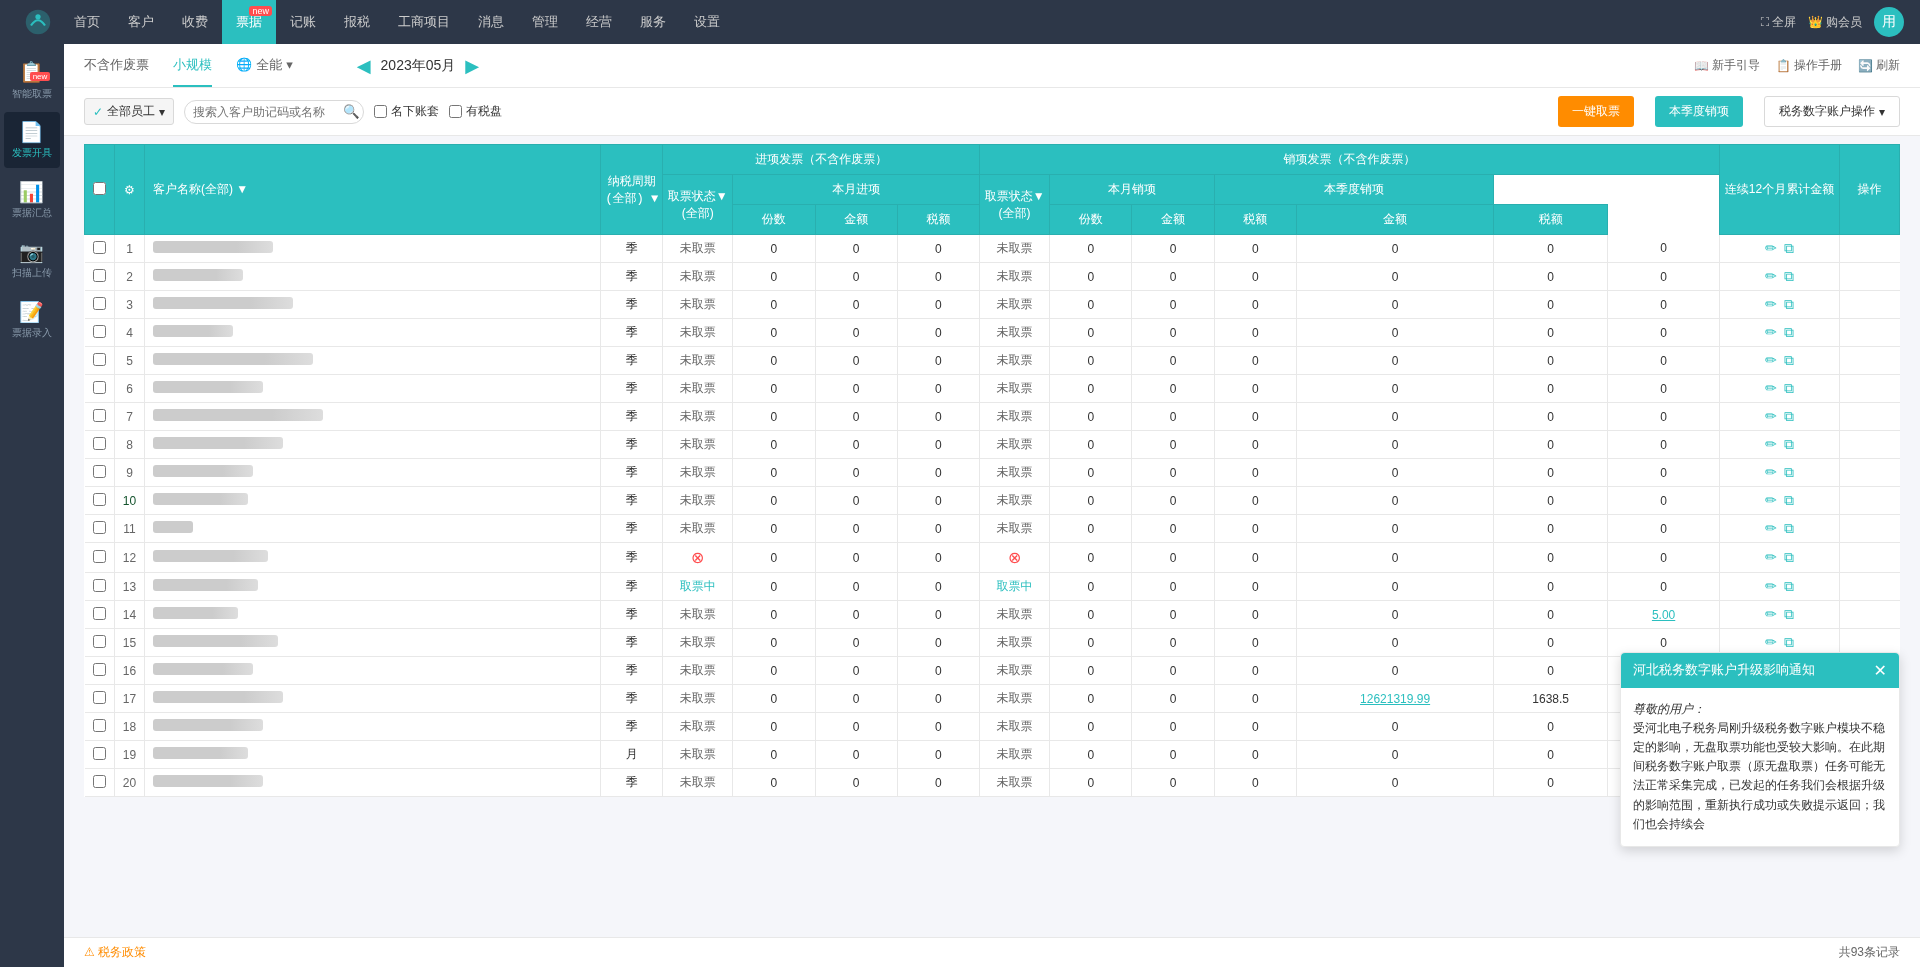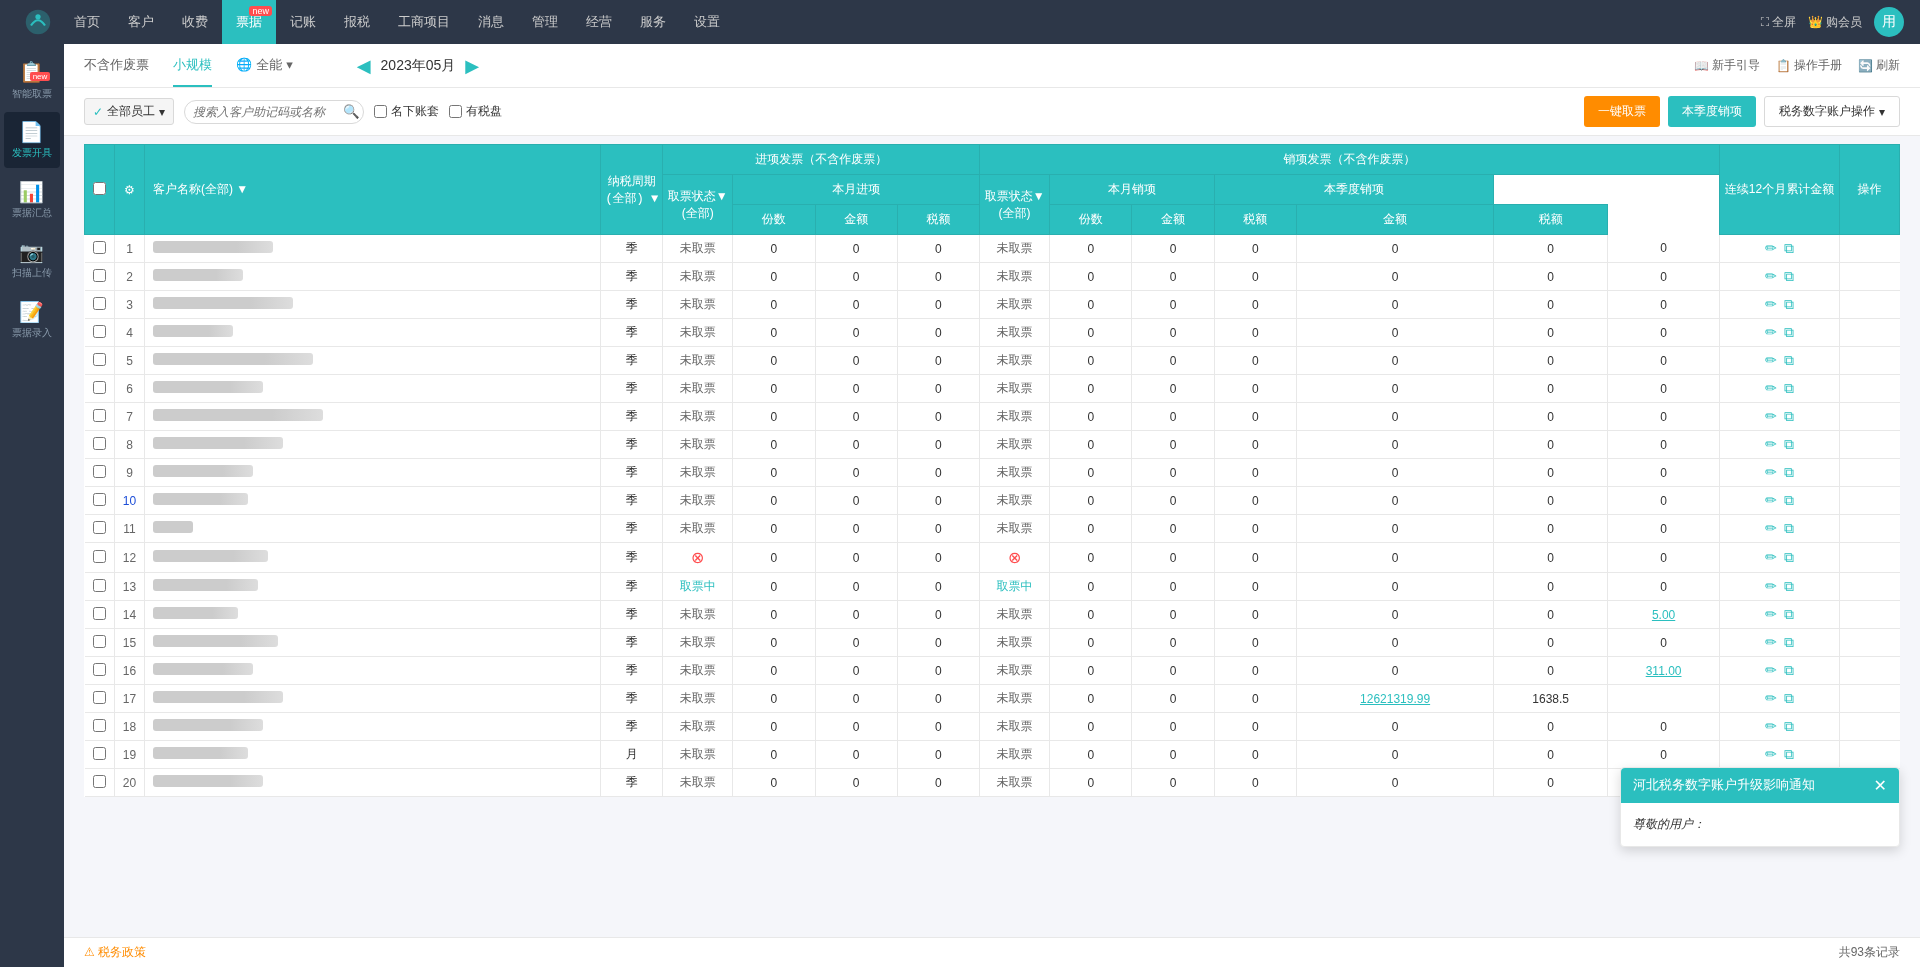--- a/index.html
+++ b/index.html
@@ -29,21 +29,21 @@
     .sub-tab { height: 42px; display: flex; align-items: center; cursor: pointer; font-size: 13px; color: #666; border-bottom: 2px solid transparent; }
     .sub-tab.active { color: #2bbfbf; border-bottom: 2px solid #2bbfbf; font-weight: 500; }
     .btn-primary { background: #ff8c00; color: #fff; border: none; padding: 6px 14px; border-radius: 3px; cursor: pointer; font-size: 12px; }
     .btn-teal { background: #2bbfbf; color: #fff; border: none; padding: 6px 14px; border-radius: 3px; cursor: pointer; font-size: 12px; }
     .btn-outline { background: #fff; color: #333; border: 1px solid #d9d9d9; padding: 6px 14px; border-radius: 3px; cursor: pointer; font-size: 12px; display: flex; align-items: center; gap: 4px; }
 
     
     .filters { background: #fff; display: flex; align-items: center; padding: 8px 20px; gap: 10px; border-bottom: 1px solid #e8e8e8; flex-wrap: wrap; }
     .filter-select { display: flex; align-items: center; gap: 4px; border: 1px solid #d9d9d9; border-radius: 3px; padding: 4px 8px; cursor: pointer; font-size: 12px; background: #fff; }
     .filter-input-wrap { position: relative; display: flex; align-items: center; }
-    .filter-input { border: 1px solid #d9d9d9; border-radius: 12px; padding: 4px 28px 4px 8px; font-size: 12px; width: 180px; outline: none; font-style: italic; }
+    .filter-input { border: 1px solid #d9d9d9; border-radius: 12px; padding: 4px 28px 4px 8px; font-size: 12px; width: 180px; outline: none; }
     .filter-search-btn { position: absolute; right: 4px; background: none; border: none; cursor: pointer; color: #999; }
     .filter-check { display: flex; align-items: center; gap: 4px; font-size: 12px; cursor: pointer; }
 
     
     .table-wrap { flex: 1; overflow: auto; padding: 0 20px 20px; }
     table { width: 100%; border-collapse: collapse; background: #fff; font-size: 12px; }
     thead tr th { background: #2bbfbf; color: #fff; text-align: center; padding: 6px 4px; font-weight: normal; border: 1px solid #29afaf; position: sticky; top: 0; z-index: 2; white-space: nowrap; }
     tbody tr { border-bottom: 1px solid #e8e8e8; }
     tbody td { text-align: center; padding: 5px 4px; border-right: 1px solid #e8e8e8; white-space: nowrap; }
     .td-left { text-align: left; }
@@ -192,21 +192,21 @@
         <button class="filter-search-btn">🔍</button>
       </div>
       <label class="filter-check">
         <input type="checkbox" style="">
         <span>名下账套</span>
       </label>
       <label class="filter-check">
         <input type="checkbox" style="">
         <span>有税盘</span>
       </label>
-      <div style="margin-left:auto; display:flex; gap:8px;">
+      <div style="margin-left:auto; display:flex; gap:21px;">
         <button class="btn-primary">一键取票</button>
         <button class="btn-teal">本季度销项</button>
         <div class="btn-outline">
           <span>税务数字账户操作</span>
           <span>▾</span>
         </div>
       </div>
     </div>
 
     <div class="table-wrap" style="padding-top:8px;">
@@ -448,21 +448,21 @@
     <td>0</td>
     <td>
       <span class="icon-edit" style="margin-right:4px;">✏</span>
       <span class="icon-copy">⧉</span>
     </td>
   </tr>
             <tr>
     <td class="checkbox-cell">
       <input type="checkbox" style="">
     </td>
-    <td style="color:#1d4ed8;">10</td>
+    <td style="color:#14532d;">10</td>
     <td class="td-left" style="padding-left:8px;"><span style="background:linear-gradient(90deg,#ccc 70%,#ddd); border-radius:3px; display:inline-block; width:95px; height:12px;"></span></td>
     <td>季</td>
     <td><span style="color:#666;">未取票</span></td>
     <td>0</td>
     <td>0</td>
     <td>0</td>
     <td><span style="color:#666;">未取票</span></td>
     <td>0</td>
     <td>0</td>
     <td>0</td>
@@ -715,14 +715,15 @@
   </div>
 </div>
 
 <div class="notify-popup">
   <div class="notify-header">
     <span>河北税务数字账户升级影响通知</span>
     <span class="notify-close">✕</span>
   </div>
   <div class="notify-body">
     <p style="font-style:italic;">尊敬的用户：</p>
+    <p>受河北电子税务局刚升级税务数字账户模块不稳定的影响，无盘取票功能也受较大影响。在此期间税务数字账户取票（原无盘取票）任务可能无法正常采集完成，已发起的任务我们会根据升级的影响范围，重新执行成功或失败提示返回；我们也会持续会</p>
   </div>
 </div>
 
 </body></html>

